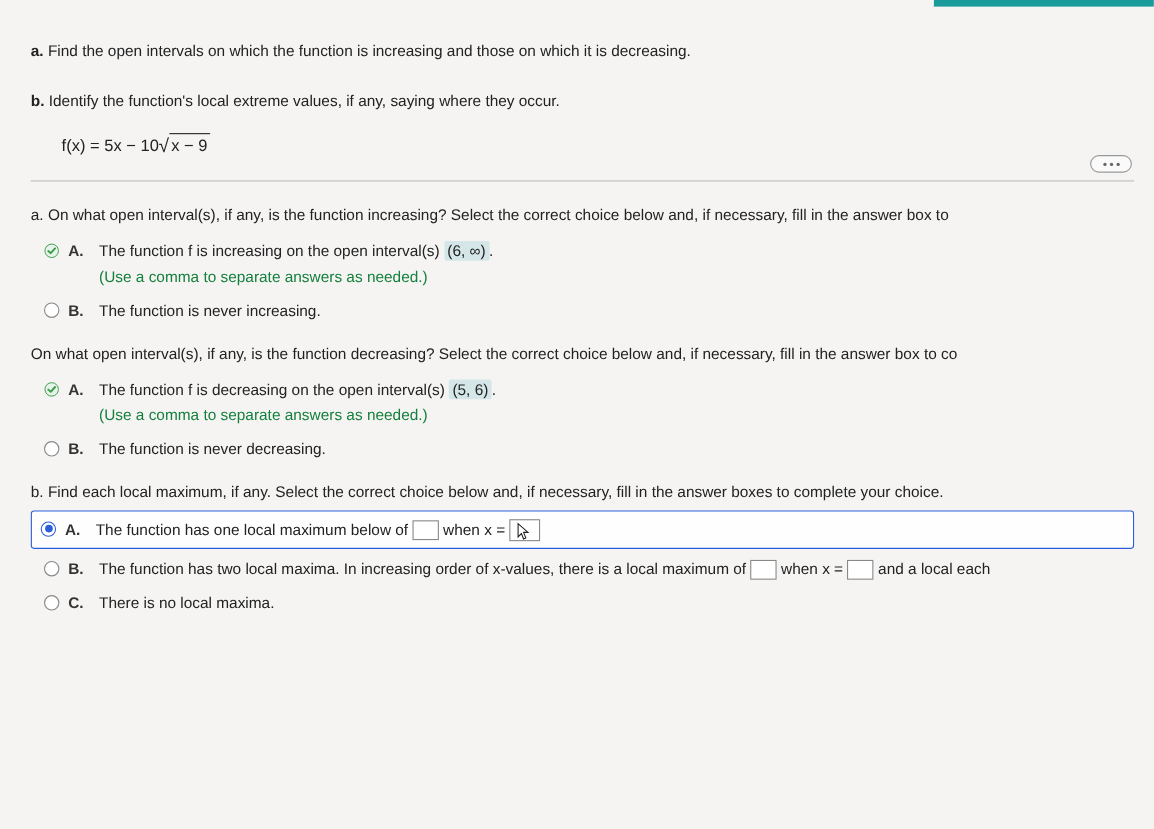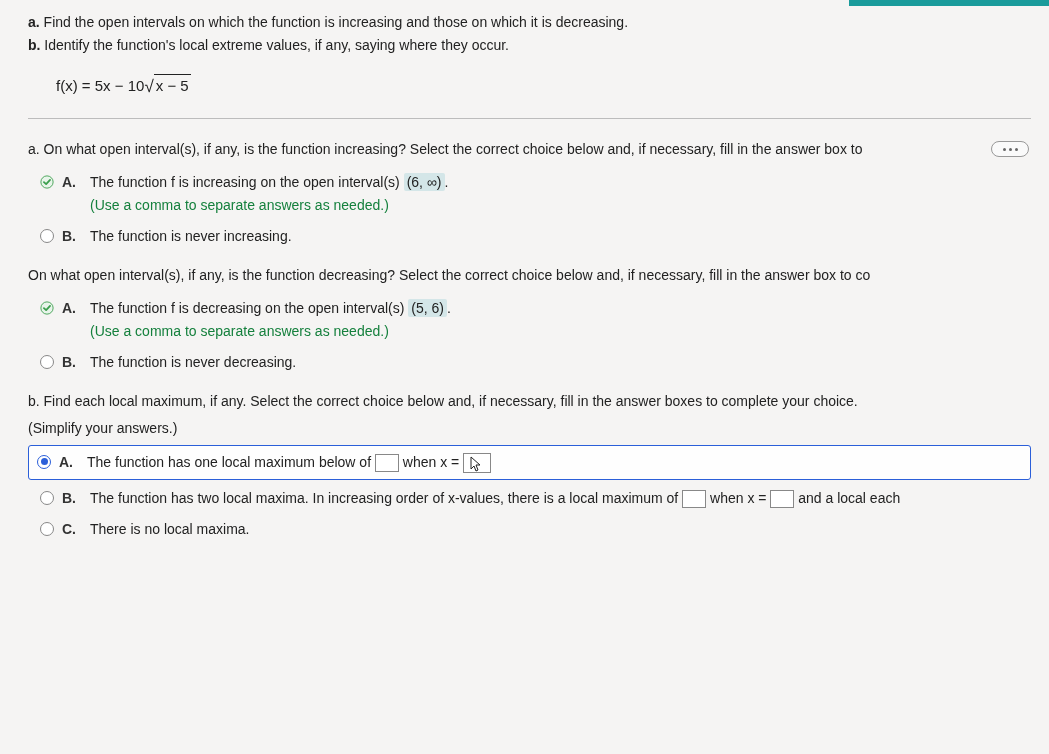--- a/index.html
+++ b/index.html
@@ -18,21 +18,21 @@
     position: absolute;
     top: 0;
     right: 0;
     width: 200px;
     height: 6px;
     background: #1a9b9b;
   }
   .page {
     padding: 12px 18px 0 28px;
   }
-  .prompt-block p { margin-bottom: 2px; }
+  .prompt-block p { margin-bottom: 2px; margin-top: 24px; }
   .formula {
     margin: 18px 0 18px 28px;
     font-size: 15px;
   }
   .sqrt {
     display: inline-block;
     position: relative;
   }
   .sqrt-sym {
     font-size: 17px;
@@ -153,21 +153,21 @@
   <div class="prompt-block">
     <p>
       <span class="b">a.</span>
       <span>Find the open intervals on which the function is increasing and those on which it is decreasing.</span>
     </p>
     <p>
       <span class="b">b.</span>
       <span>Identify the function's local extreme values, if any, saying where they occur.</span>
     </p>
     <div class="formula">
-      <span>f(x) = 5x − 10</span><span class="sqrt"><span class="sqrt-sym">√</span><span class="sqrt-arg">x − 5</span></span>
+      <span>f(x) = 5x − 10</span><span class="sqrt"><span class="sqrt-sym">√</span><span class="sqrt-arg">x − 9</span></span>
     </div>
   </div>
 
   <hr class="rule">
   <div class="dots-pill">
     <span></span>
       <span></span>
       <span></span>
   </div>
 
@@ -216,21 +216,20 @@
       <div class="choice">
         <span class="radio"></span>
         <span class="letter">B.</span>
         <span class="ans-text">The function is never decreasing.</span>
       </div>
     </div>
   </div>
 
   <div class="q-body">
     <p>b. Find each local maximum, if any. Select the correct choice below and, if necessary, fill in the answer boxes to complete your choice.</p>
-    <p style="margin-top:6px;">(Simplify your answers.)</p>
 
     <div class="sel-row">
       <div class="choice" style="margin-bottom:0;">
         <span class="radio selected"></span>
         <span class="letter">A.</span>
         <span class="ans-text">
           <span>The function has one local maximum below of </span>
           <span class="input-box"></span>
           <span> when x = </span>
           <span class="input-box cursor">

